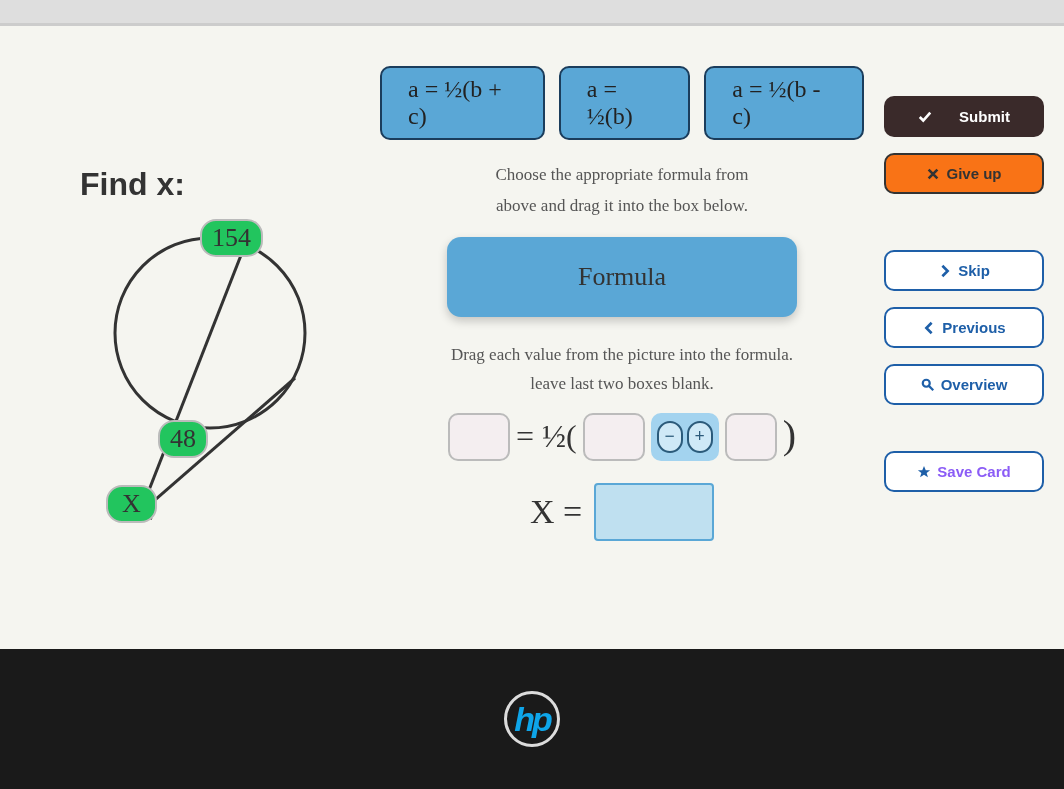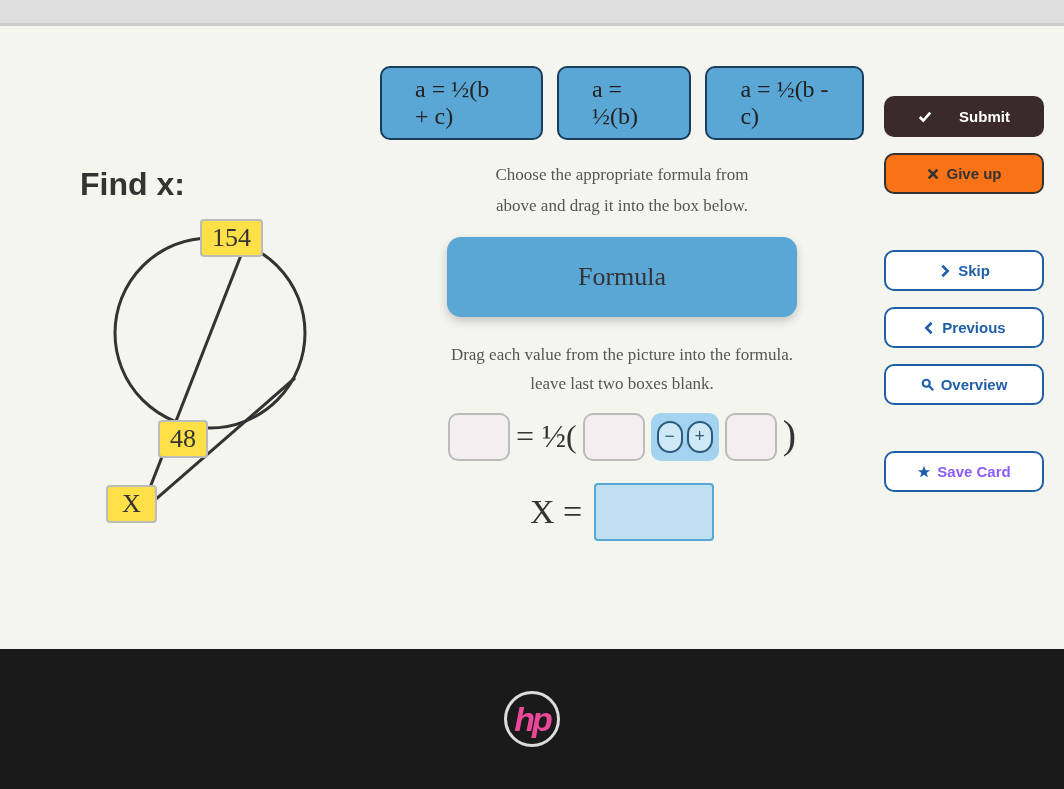--- a/index.html
+++ b/index.html
@@ -38,21 +38,21 @@
 }
 .formula-options {
   display: flex;
   gap: 14px;
   margin-bottom: 20px;
 }
 .formula-opt {
   background: #5aa7d6;
   border: 2px solid #1b3d5c;
   border-radius: 10px;
-  padding: 8px 33px;
+  padding: 8px 26px;
   font-size: 24px;
   color: #222;
   cursor: grab;
   font-family: Georgia, serif;
 }
 .instruction {
   font-size: 17px;
   color: #555;
   text-align: center;
   line-height: 1.8;
@@ -144,23 +144,23 @@
   color: #333;
   margin-bottom: 10px;
 }
 .diagram {
   position: relative;
   width: 260px;
   height: 340px;
 }
 .val-label {
   position: absolute;
-  background: #fde047;
+  background: #22c55e;
   border: 2px solid #bbb;
-  border-radius: 4px;
+  border-radius: 16px;
   padding: 2px 10px;
   font-size: 26px;
   color: #333;
   font-family: Georgia, serif;
   cursor: grab;
 }
 .btn {
   display: flex;
   align-items: center;
   justify-content: center;
@@ -187,21 +187,21 @@
   background: #1a1a1a;
   display: flex;
   align-items: center;
   justify-content: center;
 }
 .hp-logo {
   font-family: Arial, sans-serif;
   font-style: italic;
   font-weight: bold;
   font-size: 34px;
-  color: #ec4899;
+  color: #0ea5e9;
   border: 3px solid #dcdcdc;
   border-radius: 50%;
   width: 56px;
   height: 56px;
   display: flex;
   align-items: center;
   justify-content: center;
   letter-spacing: -3px;
 }
 .paren { font-size: 40px; line-height: 1; position: relative; top: -2px; }

